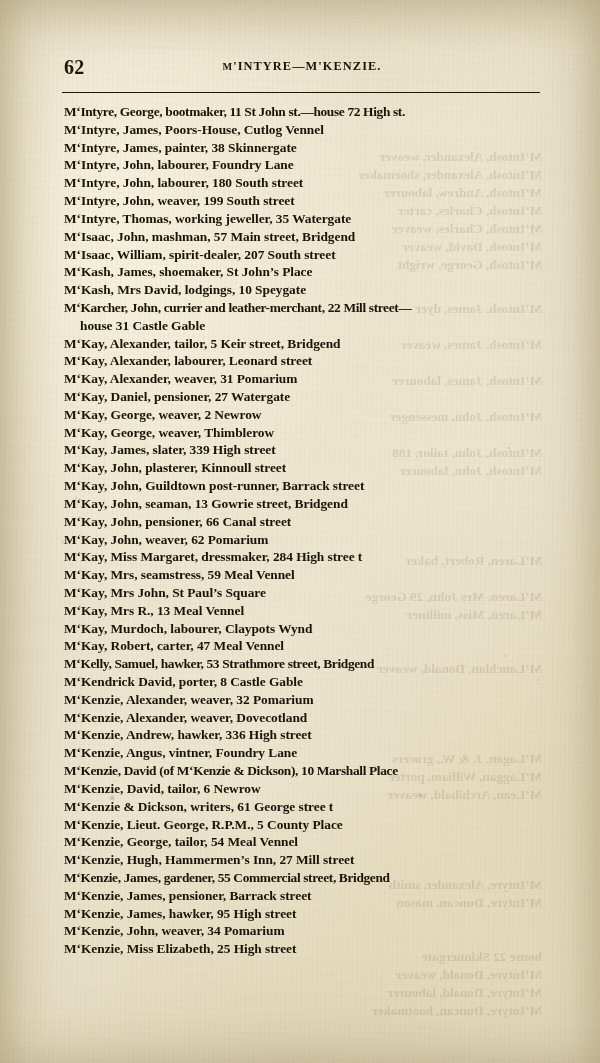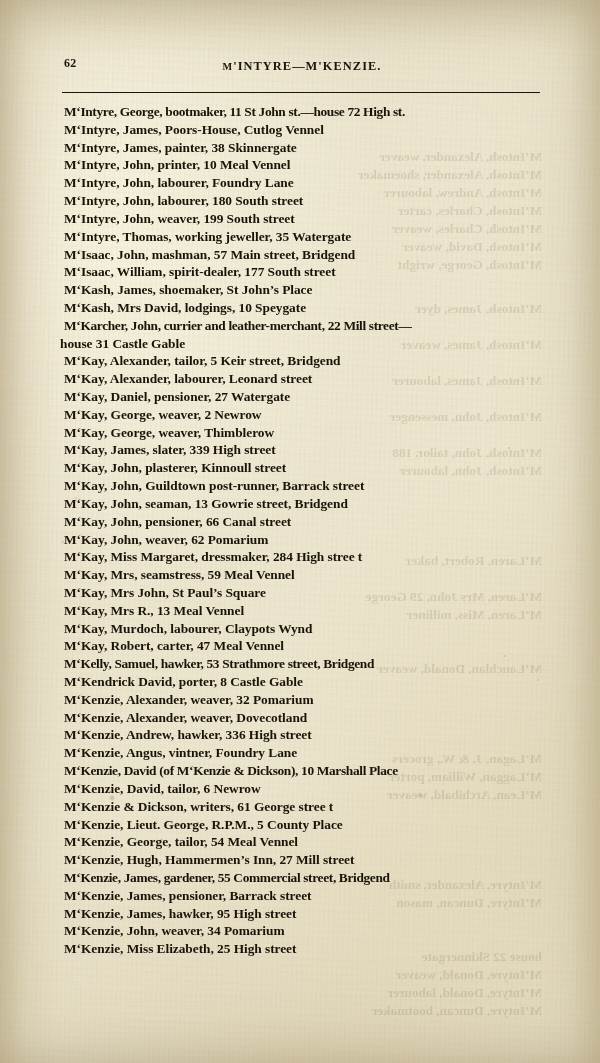--- a/index.html
+++ b/index.html
@@ -82,21 +82,21 @@
   .header {
     position: absolute;
     left: 0; right: 0;
     top: 56px;
     height: 20px;
   }
   .page-number {
     position: absolute;
     left: 64px;
     top: 0;
-    font-size: 12px;
+    font-size: 20px;
     font-weight: bold;
     letter-spacing: 0.3px;
   }
   .running-head {
     position: absolute;
     left: 0; right: 0;
     top: 3px;
     text-align: center;
     font-size: 12.4px;
     font-weight: bold;
@@ -128,21 +128,21 @@
     position: relative;
     margin: 0;
     padding: 0 10px 0 64px;
     font-size: 13.4px;
     font-weight: bold;
     line-height: 17.82px;
     white-space: nowrap;
     letter-spacing: -0.05px;
   }
   .entry.cont {
-    padding-left: 60px;
+    padding-left: 80px;
   }
   .entry.tight {
     letter-spacing: -0.35px;
   }
   
   .grain {
     position: absolute;
     inset: 0;
     pointer-events: none;
     opacity: 0.22;
@@ -202,33 +202,33 @@
       <span class="smallcap-lead">M</span><span>'INTYRE—M'KENZIE.</span>
     </div>
   </div>
 
   <div class="rule"></div>
 
   <div class="entries" id="entries">
       <p class="entry tight">M‘Intyre, George, bootmaker, 11 St John st.—house 72 High st.</p>
       <p class="entry">M‘Intyre, James, Poors-House, Cutlog Vennel</p>
       <p class="entry">M‘Intyre, James, painter, 38 Skinnergate</p>
-      <p class="entry">M‘Intyre, John, printer, 10 Meal Vennel</p>
       <p class="entry">M‘Intyre, John, labourer, Foundry Lane</p>
       <p class="entry">M‘Intyre, John, labourer, 180 South street</p>
       <p class="entry">M‘Intyre, John, weaver, 199 South street</p>
       <p class="entry">M‘Intyre, Thomas, working jeweller, 35 Watergate</p>
       <p class="entry">M‘Isaac, John, mashman, 57 Main street, Bridgend</p>
-      <p class="entry">M‘Isaac, William, spirit-dealer, 177 South street</p>
+      <p class="entry">M‘Isaac, William, spirit-dealer, 207 South street</p>
       <p class="entry">M‘Kash, James, shoemaker, St John’s Place</p>
       <p class="entry">M‘Kash, Mrs David, lodgings, 10 Speygate</p>
       <p class="entry tight">M‘Karcher, John, currier and  leather-merchant, 22 Mill  street—</p>
       <p class="entry cont">house 31 Castle Gable</p>
       <p class="entry">M‘Kay, Alexander, tailor, 5 Keir street, Bridgend</p>
       <p class="entry">M‘Kay, Alexander, labourer, Leonard street</p>
+      <p class="entry">M‘Kay, Alexander, weaver, 31 Pomarium</p>
       <p class="entry">M‘Kay, Daniel, pensioner, 27 Watergate</p>
       <p class="entry">M‘Kay, George, weaver, 2 Newrow</p>
       <p class="entry">M‘Kay, George, weaver, Thimblerow</p>
       <p class="entry">M‘Kay, James, slater, 339 High street</p>
       <p class="entry">M‘Kay, John, plasterer, Kinnoull street</p>
       <p class="entry">M‘Kay, John, Guildtown post-runner, Barrack street</p>
       <p class="entry">M‘Kay, John, seaman, 13 Gowrie street, Bridgend</p>
       <p class="entry">M‘Kay, John, pensioner, 66 Canal  street</p>
       <p class="entry">M‘Kay, John, weaver, 62 Pomarium</p>
       <p class="entry">M‘Kay, Miss Margaret, dressmaker, 284 High stree t</p>

